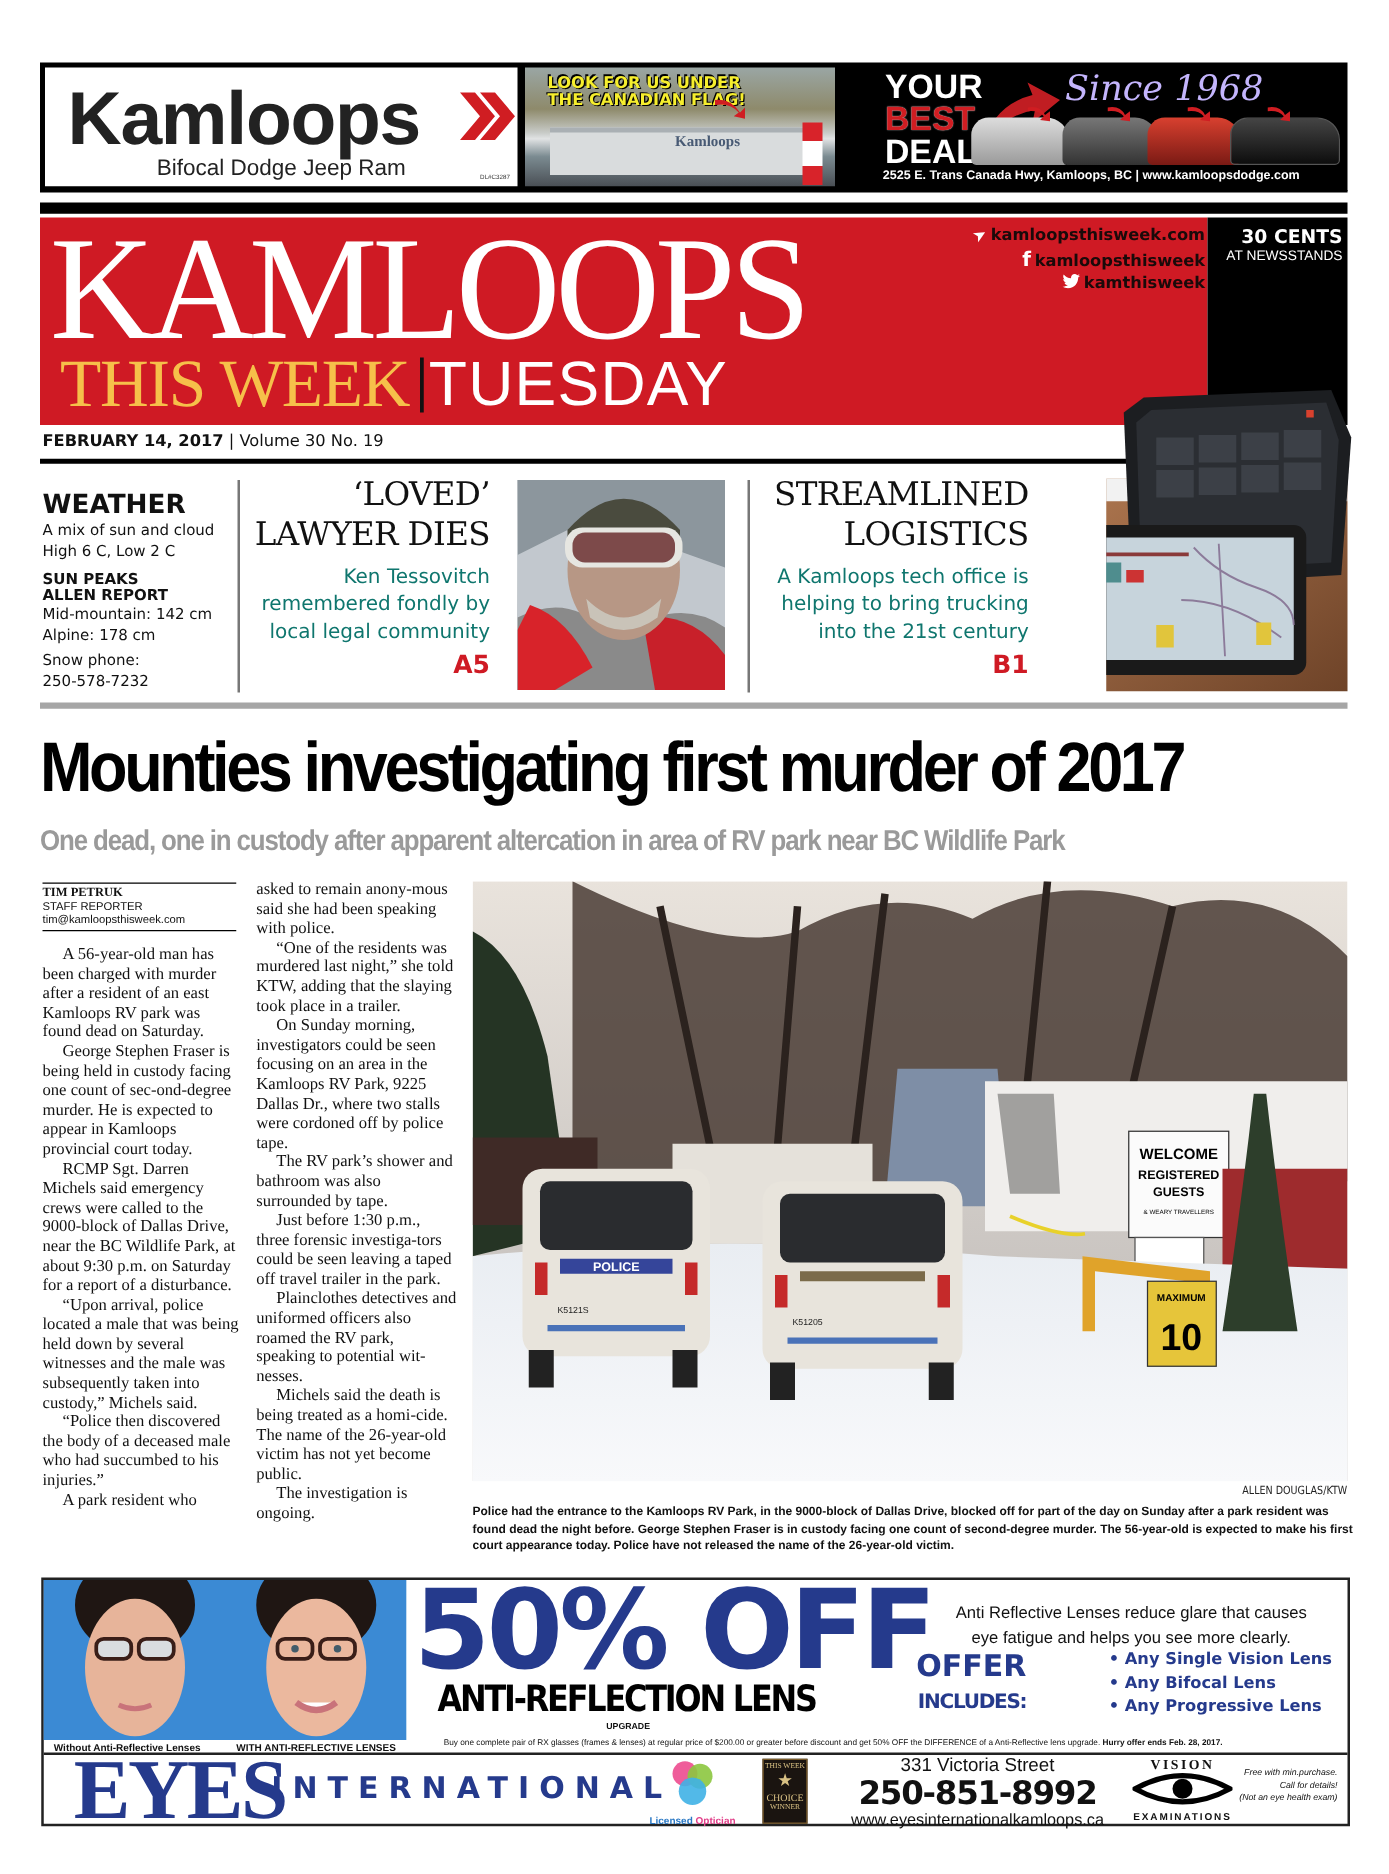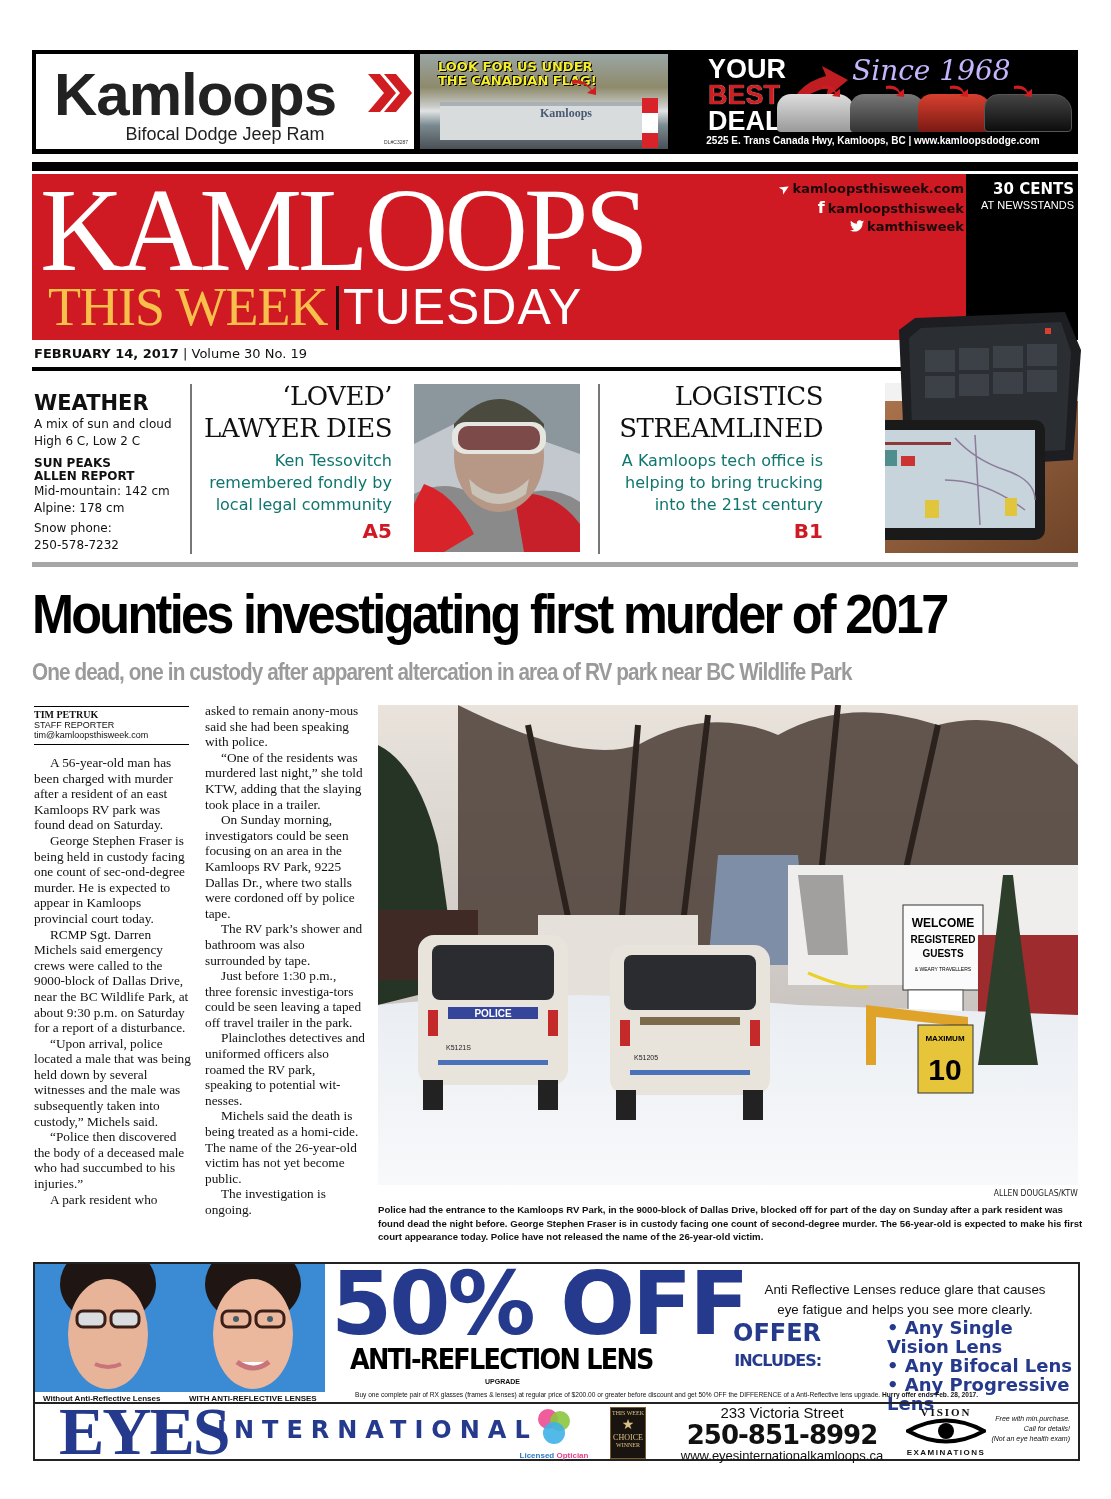--- a/index.html
+++ b/index.html
@@ -79,21 +79,21 @@
   .ad-box { left: 33px; top: 1262px; width: 1047px; height: 199px; border: 2px solid #222; background: #fff; }
   .ad-photo { left: 0; top: 0; width: 290px; height: 128px; background: linear-gradient(180deg, #2b78c4 0%, #4ea2e0 50%, #2d80c9 100%); overflow: hidden; }
   .ad-photo-label { top: 130px; font-size: 8px; font-weight: bold; color: #111; }
   .ad-50 { left: 296px; top: -8px; font-family: "DejaVu Sans", sans-serif; font-weight: bold; font-size: 88px; letter-spacing: -3px; color: #253a8c; line-height: 96px; }
   .ad-antiref { left: 315px; top: 78px; font-family: "DejaVu Sans", sans-serif; font-weight: bold; font-size: 29px; color: #000; letter-spacing: -2px; transform: scaleX(0.88); transform-origin: left; white-space: nowrap; }
   .ad-upgrade { left: 450px; top: 114px; font-size: 7px; font-weight: bold; }
   .ad-blurb { left: 695px; top: 16px; width: 350px; text-align: center; font-size: 13.3px; line-height: 20px; color: #111; }
   .ad-offer { left: 698px; top: 55px; text-align: center; font-family: "DejaVu Sans", sans-serif; font-weight: bold; color: #253a8c; line-height: 28px; }
   .ad-offer-1 { font-size: 24px; }
   .ad-offer-2 { font-size: 16px; letter-spacing: -1px; text-align: right; }
-  .ad-list { left: 852px; top: 54px; font-family: "DejaVu Sans", sans-serif; font-weight: bold; font-size: 18px; color: #253a8c; line-height: 19px; }
+  .ad-list { left: 852px; top: 54px; font-family: "DejaVu Sans", sans-serif; font-weight: bold; font-size: 13px; color: #253a8c; line-height: 19px; }
   .ad-fine { left: 320px; top: 127px; width: 722px; font-size: 6.6px; color: #111; white-space: nowrap; }
   .ad-fine b { font-weight: bold; }
   .ad-divider { left: 0; top: 138px; width: 1043px; height: 2px; background: #222; }
   .eyes-logo { left: 24px; top: 135px; font-family: "Liberation Serif", serif; font-weight: bold; font-size: 68px; color: #253a8c; letter-spacing: -2px; line-height: 64px; }
   .eyes-intl { left: 182px; top: 152px; font-family: "DejaVu Sans", sans-serif; font-weight: bold; font-size: 24px; color: #253a8c; letter-spacing: 8px; }
   .licensed { left: 484px; top: 143px; width: 70px; text-align: center; }
   .licensed-label { font-size: 8px; font-weight: bold; white-space: nowrap; }
   .award { left: 575px; top: 143px; width: 36px; height: 52px; background: #1a1410; border: 1px solid #7a5b2a; color: #d9c184; font-size: 6px; text-align: center; font-family: "Liberation Serif", serif; padding-top: 2px; }
   .contact { left: 622px; top: 141px; width: 250px; text-align: center; color: #111; }
   .contact-addr { font-size: 15px; line-height: 16px; }
@@ -261,22 +261,22 @@
   <ellipse cx="85" cy="72" rx="45" ry="56" fill="#b79785"></ellipse>
   <path d="M40 40 Q85 -10 130 40 L130 60 L40 60Z" fill="#4a4b3e"></path>
   <rect x="38" y="38" width="94" height="32" rx="14" fill="#e6e6e1"></rect>
   <rect x="44" y="42" width="82" height="24" rx="10" fill="#7d4a4a"></rect>
   <path d="M55 95 Q85 125 115 95 L112 110 Q85 130 58 110Z" fill="#c9c3b8"></path>
 </svg>
 <div class="abs vdiv" style="left:598px;top:384px;height:170px;"></div>
 
 <div class="abs" style="left:605px;top:380px;width:218px;">
   <div class="teaser-head">
+    <div>STREAMLINED</div>
     <div>LOGISTICS</div>
-    <div>STREAMLINED</div>
   </div>
   <div class="teaser-deck">
     <div>A Kamloops tech office is</div>
     <div>helping to bring trucking</div>
     <div>into the 21st century</div>
   </div>
   <div class="teaser-page">B1</div>
 </div>
 
 <div class="abs rule-gray"></div>
@@ -428,21 +428,21 @@
   </div>
 
   <div class="abs award">
     <div>THIS WEEK</div>
     <div style="font-size:14px;color:#d9c184;">★</div>
     <div style="font-size:8px;">CHOICE</div>
     <div>WINNER</div>
   </div>
 
   <div class="abs contact">
-    <div class="contact-addr">233 Victoria Street</div>
+    <div class="contact-addr">331 Victoria Street</div>
     <div class="contact-phone">250-851-8992</div>
     <div class="contact-url">www.eyesinternationalkamloops.ca</div>
   </div>
 
   <div class="abs vision">
     <div class="vision-top">VISION</div>
     <svg width="80" height="26" viewBox="0 0 80 26">
       <path d="M2 13 Q40 -8 78 13 Q40 34 2 13Z" fill="none" stroke="#000" stroke-width="4"></path>
       <circle cx="40" cy="13" r="8" fill="#000"></circle>
     </svg>

